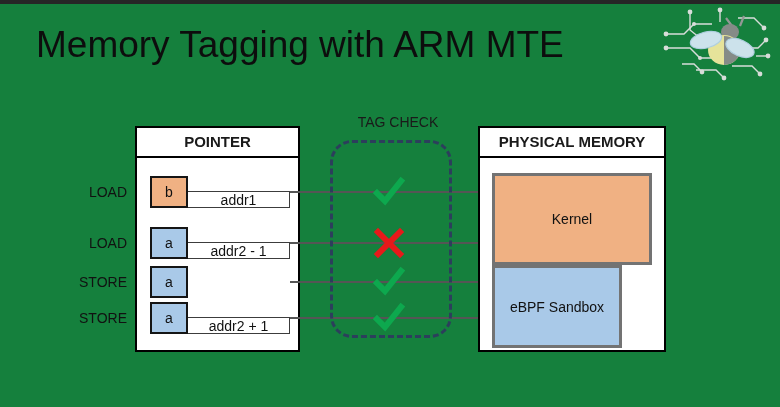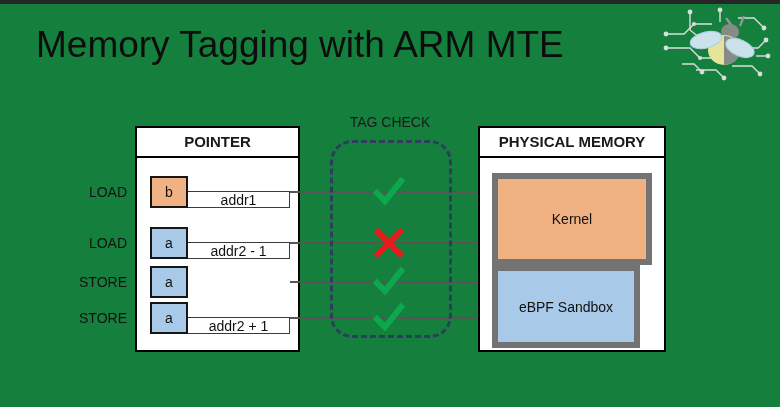--- a/index.html
+++ b/index.html
@@ -131,21 +131,21 @@
     box-sizing: border-box;
     background: transparent;
   }
   .mark {
     position: absolute;
     width: 34px; height: 34px;
   }
   
   .mem-block {
     position: absolute;
-    border: 6px solid #737373;
+    border: 3px solid #737373;
     box-sizing: border-box;
     display: flex;
     align-items: center;
     justify-content: center;
     font-size: 14px;
     color: #111111;
     white-space: nowrap;
   }
   .mem-block.kernel  { background: #f0b183; }
   .mem-block.sandbox { background: #a9c9e8; }
@@ -226,21 +226,21 @@
 
   <div class="arrow-line" style="left:290px; top:242px; width:202px;"></div>
   <div class="arrow-head" style="left:486px; top:238px;"></div>
 
   <div class="arrow-line" style="left:290px; top:281px; width:202px;"></div>
   <div class="arrow-head" style="left:486px; top:277px;"></div>
 
   <div class="arrow-line" style="left:290px; top:317px; width:202px;"></div>
   <div class="arrow-head" style="left:486px; top:313px;"></div>
 
-  <div class="tagcheck-label" style="left:330px; top:114px; width:120px;">TAG CHECK</div>
+  <div class="tagcheck-label" style="left:338px; top:114px; width:120px;">TAG CHECK</div>
   <div class="tagcheck-box" style="left:330px; top:140px; width:122px; height:198px;"></div>
 
   <svg class="mark" style="left:372px; top:175px;" viewBox="0 0 34 34">
     <path d="M5 18 L13 26 L29 6" stroke="#0da84e" stroke-width="6" fill="none" stroke-linecap="square"></path>
   </svg>
 
   <svg class="mark" style="left:372px; top:226px;" viewBox="0 0 34 34">
     <path d="M6 6 L28 28 M28 6 L6 28" stroke="#e8191a" stroke-width="6" fill="none" stroke-linecap="square"></path>
   </svg>
 
@@ -252,17 +252,17 @@
     <path d="M5 18 L13 26 L29 6" stroke="#0da84e" stroke-width="6" fill="none" stroke-linecap="square"></path>
   </svg>
 
   <div class="outer-box" style="left:478px; top:126px; width:188px; height:226px;">
     <div class="box-header">PHYSICAL MEMORY</div>
   </div>
 
   <div class="mem-block kernel" style="left:492px; top:173px; width:160px; height:92px;">
     <span>Kernel</span>
   </div>
-  <div class="mem-block sandbox" style="left:492px; top:265px; width:148px; height:83px;">
+  <div class="mem-block sandbox" style="left:492px; top:265px; width:130px; height:83px;">
     <span>eBPF Sandbox</span>
   </div>
 
 </div>
 
 </body></html>

